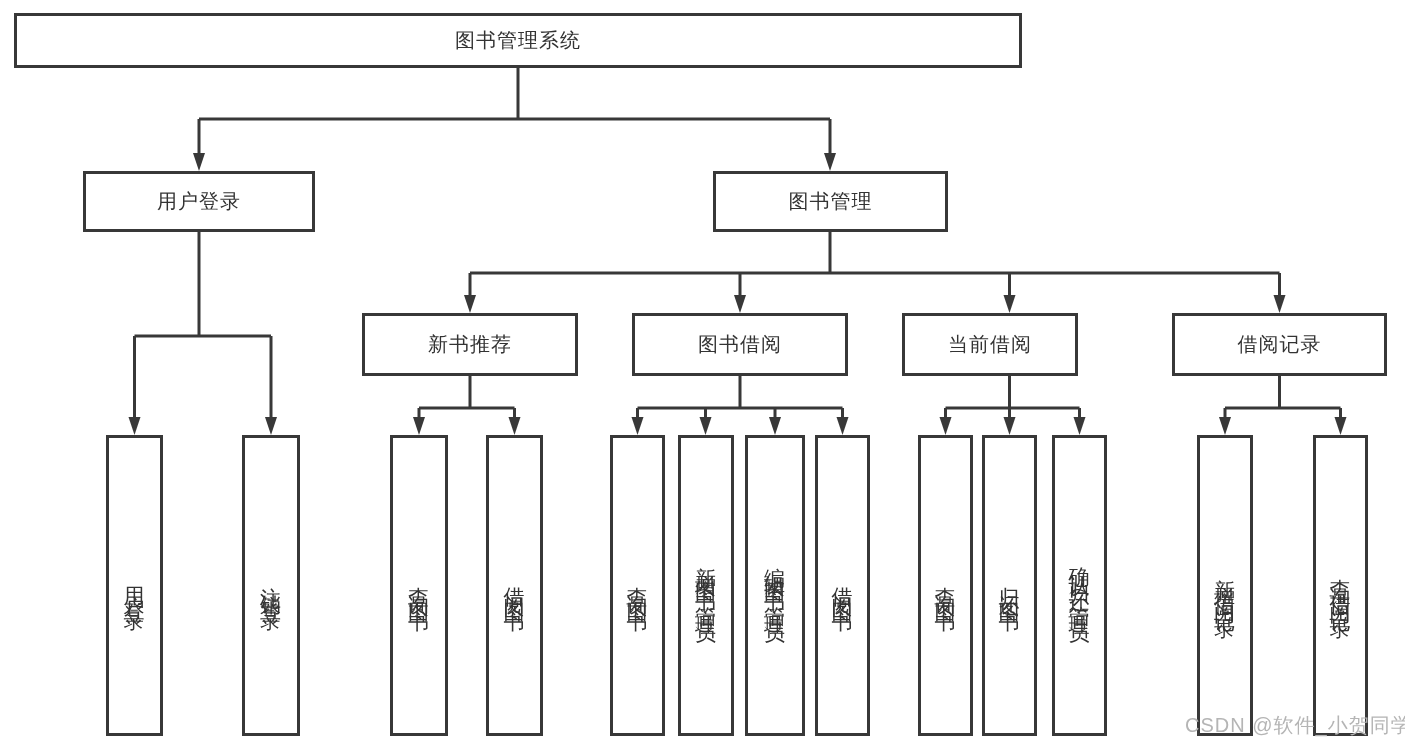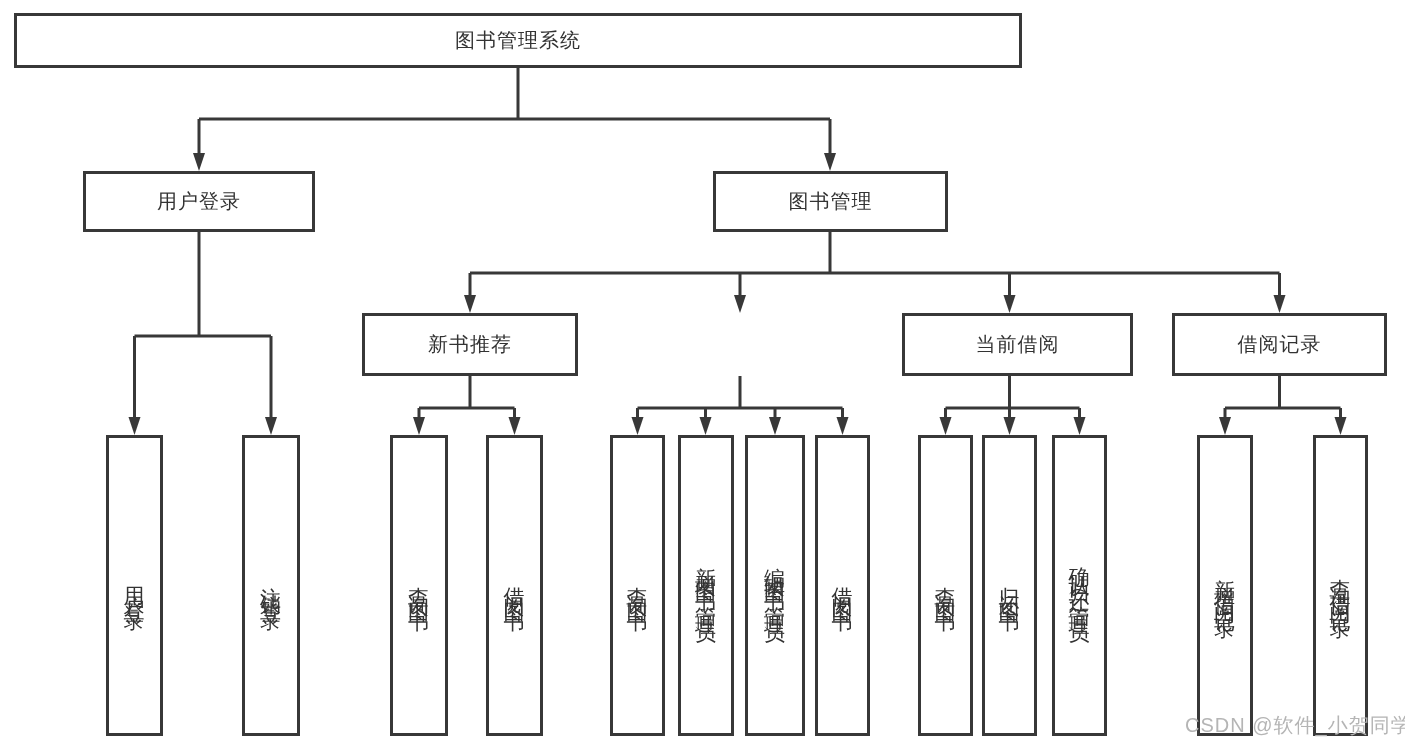--- a/index.html
+++ b/index.html
@@ -29,21 +29,21 @@
     line-height:1;
     color:#333333;
     white-space:nowrap;
   }
   
   .n-root{left:14px;top:13px;width:1008px;height:55px;}
   .n-l2a{left:83px;top:171px;width:232px;height:61px;}
   .n-l2b{left:713px;top:171px;width:235px;height:61px;font-family:Liberation Serif, serif;}
   .n-l3a{left:362px;top:313px;width:216px;height:63px;justify-content:center;}
   .n-l3b{left:632px;top:313px;width:216px;height:63px;}
-  .n-l3c{left:902px;top:313px;width:231px;height:63px;}
+  .n-l3c{left:902px;top:313px;width:176px;height:63px;}
   .n-l3d{left:1172px;top:313px;width:215px;height:63px;}
   
   .n-a1{left:106px;width:57px;}
   .n-a2{left:242px;width:58px;}
   .n-b1{left:390px;width:58px;}
   .n-b2{left:486px;width:57px;}
   .n-c1{left:610px;width:55px;}
   .n-c2{left:678px;width:56px;}
   .n-c3{left:745px;width:60px;}
   .n-c4{left:815px;width:55px;}
@@ -107,20 +107,23 @@
   <div class="node hnode n-l2a">
     <span>用户登录</span>
   </div>
   <div class="node hnode n-l2b">
     <span>图书管理</span>
   </div>
 
   <div class="node hnode n-l3a">
     <span>新书推荐</span>
   </div>
+  <div class="node hnode n-l3b">
+    <span>图书借阅</span>
+  </div>
   <div class="node hnode n-l3c">
     <span>当前借阅</span>
   </div>
   <div class="node hnode n-l3d">
     <span>借阅记录</span>
   </div>
 
   <div class="node vnode n-a1">
     <span class="vtxt">用户登录</span>
   </div>

